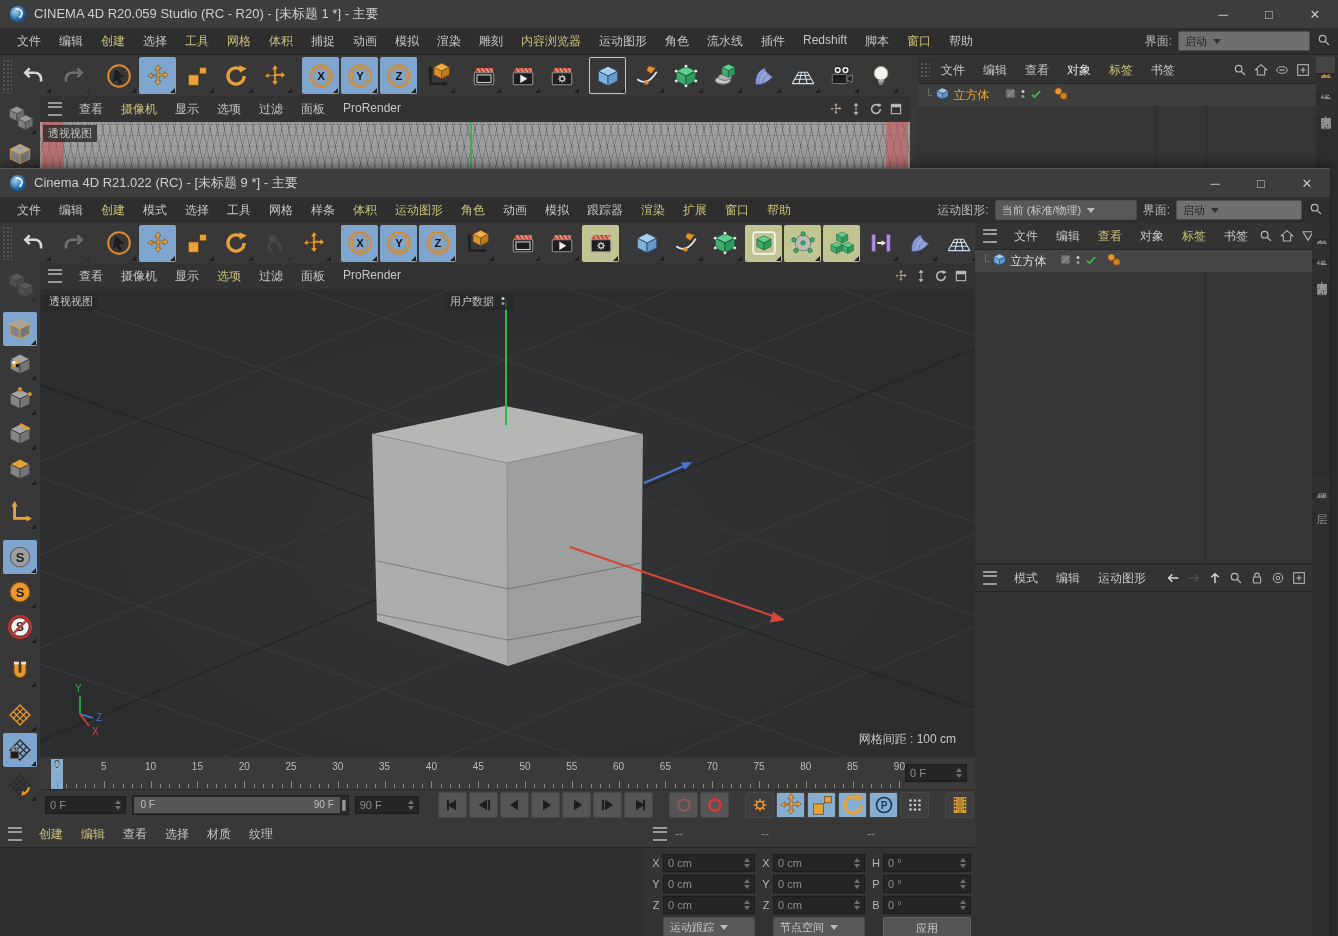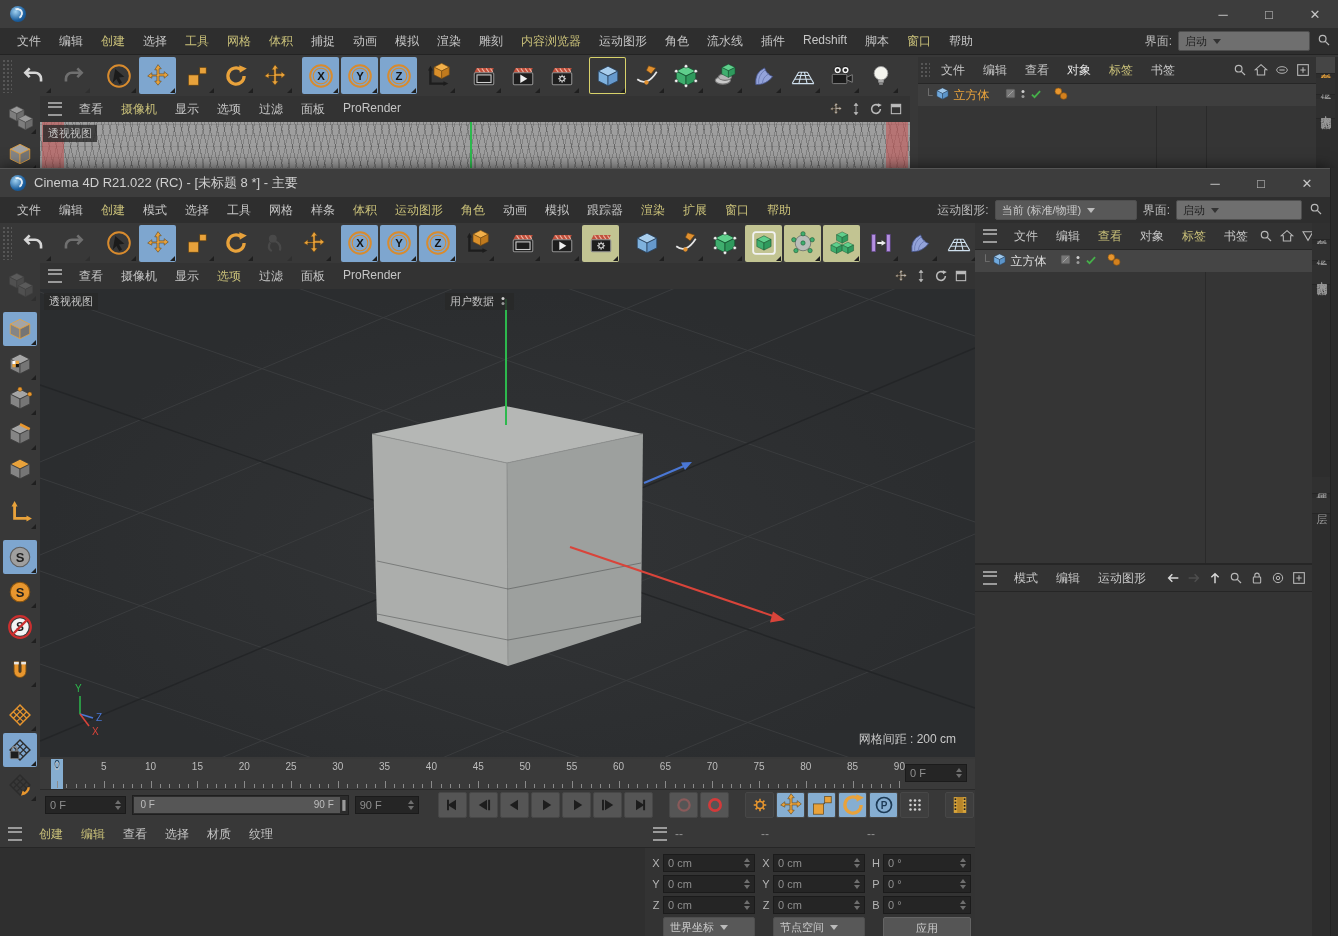--- a/index.html
+++ b/index.html
@@ -82,20 +82,21 @@
   .text-dim{color:#8f8f8f;}
 </style>
 </head>
 <body>
 
 <div id="stage">
 
   <div class="win" id="w20" style="left:0;top:0;width:1338px;height:936px;">
     <div class="titlebar">
       <div class="logo"></div>
+      <span>CINEMA 4D R20.059 Studio (RC - R20) - [未标题 1 *] - 主要</span>
       <div class="winbtns">
         <div class="wbtn">─</div>
         <div class="wbtn">□</div>
         <div class="wbtn">✕</div>
       </div>
     </div>
     <div class="menubar" style="top:28px;">
       <span style="display:flex;">
           <span class="mi">文件</span>
           <span class="mi">编辑</span>
@@ -488,21 +489,21 @@
     </div>
 
     <div class="vtabs" style="left:1316px;top:57px;height:111px;width:22px;">
       <span><span class="vtab act">对象</span><span class="vtab">场次</span><span class="vtab">内容浏览器</span></span>
     </div>
   </div>
 
   <div class="win" id="w21" style="left:0;top:168px;width:1330px;height:768px;box-shadow:0 0 14px rgba(0,0,0,.65);border-top:1px solid #555;">
     <div class="titlebar">
       <div class="logo"></div>
-      <span>Cinema 4D R21.022 (RC) - [未标题 8 *] - 主要</span>
+      <span>Cinema 4D R21.022 (RC) - [未标题 9 *] - 主要</span>
       <div class="winbtns">
         <div class="wbtn">─</div>
         <div class="wbtn">□</div>
         <div class="wbtn">✕</div>
       </div>
     </div>
     <div class="menubar" style="top:28px;">
       <span style="display:flex;">
           <span class="mi">文件</span>
           <span class="mi">编辑</span>
@@ -1054,21 +1055,21 @@
         </g>
       </svg>
       <span class="chip abs" style="left:4px;top:4px;">透视视图</span>
       <span class="chip abs" style="left:405px;top:4px;display:flex;align-items:center;gap:3px;">
         <span>用户数据</span>
         <span class="ci"><svg viewBox="0 0 24 24" width="12" height="12">
               <circle cx="12" cy="7" r="3" fill="#cfcfcf"></circle>
               <circle cx="12" cy="17" r="3" fill="#9a9a9a"></circle>
             </svg></span>
       </span>
-      <span class="chip abs" style="right:14px;bottom:8px;background:transparent;color:#c8c8c8;font-size:12px;">网格间距 : 200 cm</span>
+      <span class="chip abs" style="right:14px;bottom:8px;background:transparent;color:#c8c8c8;font-size:12px;">网格间距 : 100 cm</span>
     </div>
 
     <div class="ruler" style="left:40px;top:590px;width:935px;height:30px;">
       <div class="playhead" style="left:11px;">
           <span>0</span>
         </div>
       <span id="ruler-ticks"><span class="tick-num" style="left: 17px;">0</span><span class="tick-num" style="left: 63.8px;">5</span><span class="tick-num" style="left: 110.6px;">10</span><span class="tick-num" style="left: 157.4px;">15</span><span class="tick-num" style="left: 204.2px;">20</span><span class="tick-num" style="left: 251px;">25</span><span class="tick-num" style="left: 297.8px;">30</span><span class="tick-num" style="left: 344.6px;">35</span><span class="tick-num" style="left: 391.4px;">40</span><span class="tick-num" style="left: 438.2px;">45</span><span class="tick-num" style="left: 485px;">50</span><span class="tick-num" style="left: 531.8px;">55</span><span class="tick-num" style="left: 578.6px;">60</span><span class="tick-num" style="left: 625.4px;">65</span><span class="tick-num" style="left: 672.2px;">70</span><span class="tick-num" style="left: 719px;">75</span><span class="tick-num" style="left: 765.8px;">80</span><span class="tick-num" style="left: 812.6px;">85</span><span class="tick-num" style="left: 859.4px;">90</span><span class="tickline" style="left: 17px; height: 7px;"></span><span class="tickline" style="left: 26.36px; height: 4px;"></span><span class="tickline" style="left: 35.72px; height: 4px;"></span><span class="tickline" style="left: 45.08px; height: 4px;"></span><span class="tickline" style="left: 54.44px; height: 4px;"></span><span class="tickline" style="left: 63.8px; height: 7px;"></span><span class="tickline" style="left: 73.16px; height: 4px;"></span><span class="tickline" style="left: 82.52px; height: 4px;"></span><span class="tickline" style="left: 91.88px; height: 4px;"></span><span class="tickline" style="left: 101.24px; height: 4px;"></span><span class="tickline" style="left: 110.6px; height: 7px;"></span><span class="tickline" style="left: 119.96px; height: 4px;"></span><span class="tickline" style="left: 129.32px; height: 4px;"></span><span class="tickline" style="left: 138.68px; height: 4px;"></span><span class="tickline" style="left: 148.04px; height: 4px;"></span><span class="tickline" style="left: 157.4px; height: 7px;"></span><span class="tickline" style="left: 166.76px; height: 4px;"></span><span class="tickline" style="left: 176.12px; height: 4px;"></span><span class="tickline" style="left: 185.48px; height: 4px;"></span><span class="tickline" style="left: 194.84px; height: 4px;"></span><span class="tickline" style="left: 204.2px; height: 7px;"></span><span class="tickline" style="left: 213.56px; height: 4px;"></span><span class="tickline" style="left: 222.92px; height: 4px;"></span><span class="tickline" style="left: 232.28px; height: 4px;"></span><span class="tickline" style="left: 241.64px; height: 4px;"></span><span class="tickline" style="left: 251px; height: 7px;"></span><span class="tickline" style="left: 260.36px; height: 4px;"></span><span class="tickline" style="left: 269.72px; height: 4px;"></span><span class="tickline" style="left: 279.08px; height: 4px;"></span><span class="tickline" style="left: 288.44px; height: 4px;"></span><span class="tickline" style="left: 297.8px; height: 7px;"></span><span class="tickline" style="left: 307.16px; height: 4px;"></span><span class="tickline" style="left: 316.52px; height: 4px;"></span><span class="tickline" style="left: 325.88px; height: 4px;"></span><span class="tickline" style="left: 335.24px; height: 4px;"></span><span class="tickline" style="left: 344.6px; height: 7px;"></span><span class="tickline" style="left: 353.96px; height: 4px;"></span><span class="tickline" style="left: 363.32px; height: 4px;"></span><span class="tickline" style="left: 372.68px; height: 4px;"></span><span class="tickline" style="left: 382.04px; height: 4px;"></span><span class="tickline" style="left: 391.4px; height: 7px;"></span><span class="tickline" style="left: 400.76px; height: 4px;"></span><span class="tickline" style="left: 410.12px; height: 4px;"></span><span class="tickline" style="left: 419.48px; height: 4px;"></span><span class="tickline" style="left: 428.84px; height: 4px;"></span><span class="tickline" style="left: 438.2px; height: 7px;"></span><span class="tickline" style="left: 447.56px; height: 4px;"></span><span class="tickline" style="left: 456.92px; height: 4px;"></span><span class="tickline" style="left: 466.28px; height: 4px;"></span><span class="tickline" style="left: 475.64px; height: 4px;"></span><span class="tickline" style="left: 485px; height: 7px;"></span><span class="tickline" style="left: 494.36px; height: 4px;"></span><span class="tickline" style="left: 503.72px; height: 4px;"></span><span class="tickline" style="left: 513.08px; height: 4px;"></span><span class="tickline" style="left: 522.44px; height: 4px;"></span><span class="tickline" style="left: 531.8px; height: 7px;"></span><span class="tickline" style="left: 541.16px; height: 4px;"></span><span class="tickline" style="left: 550.52px; height: 4px;"></span><span class="tickline" style="left: 559.88px; height: 4px;"></span><span class="tickline" style="left: 569.24px; height: 4px;"></span><span class="tickline" style="left: 578.6px; height: 7px;"></span><span class="tickline" style="left: 587.96px; height: 4px;"></span><span class="tickline" style="left: 597.32px; height: 4px;"></span><span class="tickline" style="left: 606.68px; height: 4px;"></span><span class="tickline" style="left: 616.04px; height: 4px;"></span><span class="tickline" style="left: 625.4px; height: 7px;"></span><span class="tickline" style="left: 634.76px; height: 4px;"></span><span class="tickline" style="left: 644.12px; height: 4px;"></span><span class="tickline" style="left: 653.48px; height: 4px;"></span><span class="tickline" style="left: 662.84px; height: 4px;"></span><span class="tickline" style="left: 672.2px; height: 7px;"></span><span class="tickline" style="left: 681.56px; height: 4px;"></span><span class="tickline" style="left: 690.92px; height: 4px;"></span><span class="tickline" style="left: 700.28px; height: 4px;"></span><span class="tickline" style="left: 709.64px; height: 4px;"></span><span class="tickline" style="left: 719px; height: 7px;"></span><span class="tickline" style="left: 728.36px; height: 4px;"></span><span class="tickline" style="left: 737.72px; height: 4px;"></span><span class="tickline" style="left: 747.08px; height: 4px;"></span><span class="tickline" style="left: 756.44px; height: 4px;"></span><span class="tickline" style="left: 765.8px; height: 7px;"></span><span class="tickline" style="left: 775.16px; height: 4px;"></span><span class="tickline" style="left: 784.52px; height: 4px;"></span><span class="tickline" style="left: 793.88px; height: 4px;"></span><span class="tickline" style="left: 803.24px; height: 4px;"></span><span class="tickline" style="left: 812.6px; height: 7px;"></span><span class="tickline" style="left: 821.96px; height: 4px;"></span><span class="tickline" style="left: 831.32px; height: 4px;"></span><span class="tickline" style="left: 840.68px; height: 4px;"></span><span class="tickline" style="left: 850.04px; height: 4px;"></span><span class="tickline" style="left: 859.4px; height: 7px;"></span></span>
       <div class="spin abs" style="right:8px;top:5px;width:62px;">
         <span>0 F</span>
           <span class="st">
@@ -1263,21 +1264,21 @@
               <span class="flabel">Z</span>
               <div class="spin" style="flex:1;">
                 <span>0 cm</span>
                 <span class="st">
                   <i class="up"></i>
                   <i class="dn"></i>
                 </span>
               </div>
             </div>
           <div class="combo dk" style="margin-left:12px;">
-              <span>世界坐标</span>
+              <span>运动跟踪</span>
               <span class="ar"></span>
             </div>
         </div>
         <div style="display:flex;flex-direction:column;gap:3px;width:104px;">
           <div style="display:flex;align-items:center;gap:2px;">
               <span class="flabel">X</span>
               <div class="spin" style="flex:1;">
                 <span>0 cm</span>
                 <span class="st">
                   <i class="up"></i>

